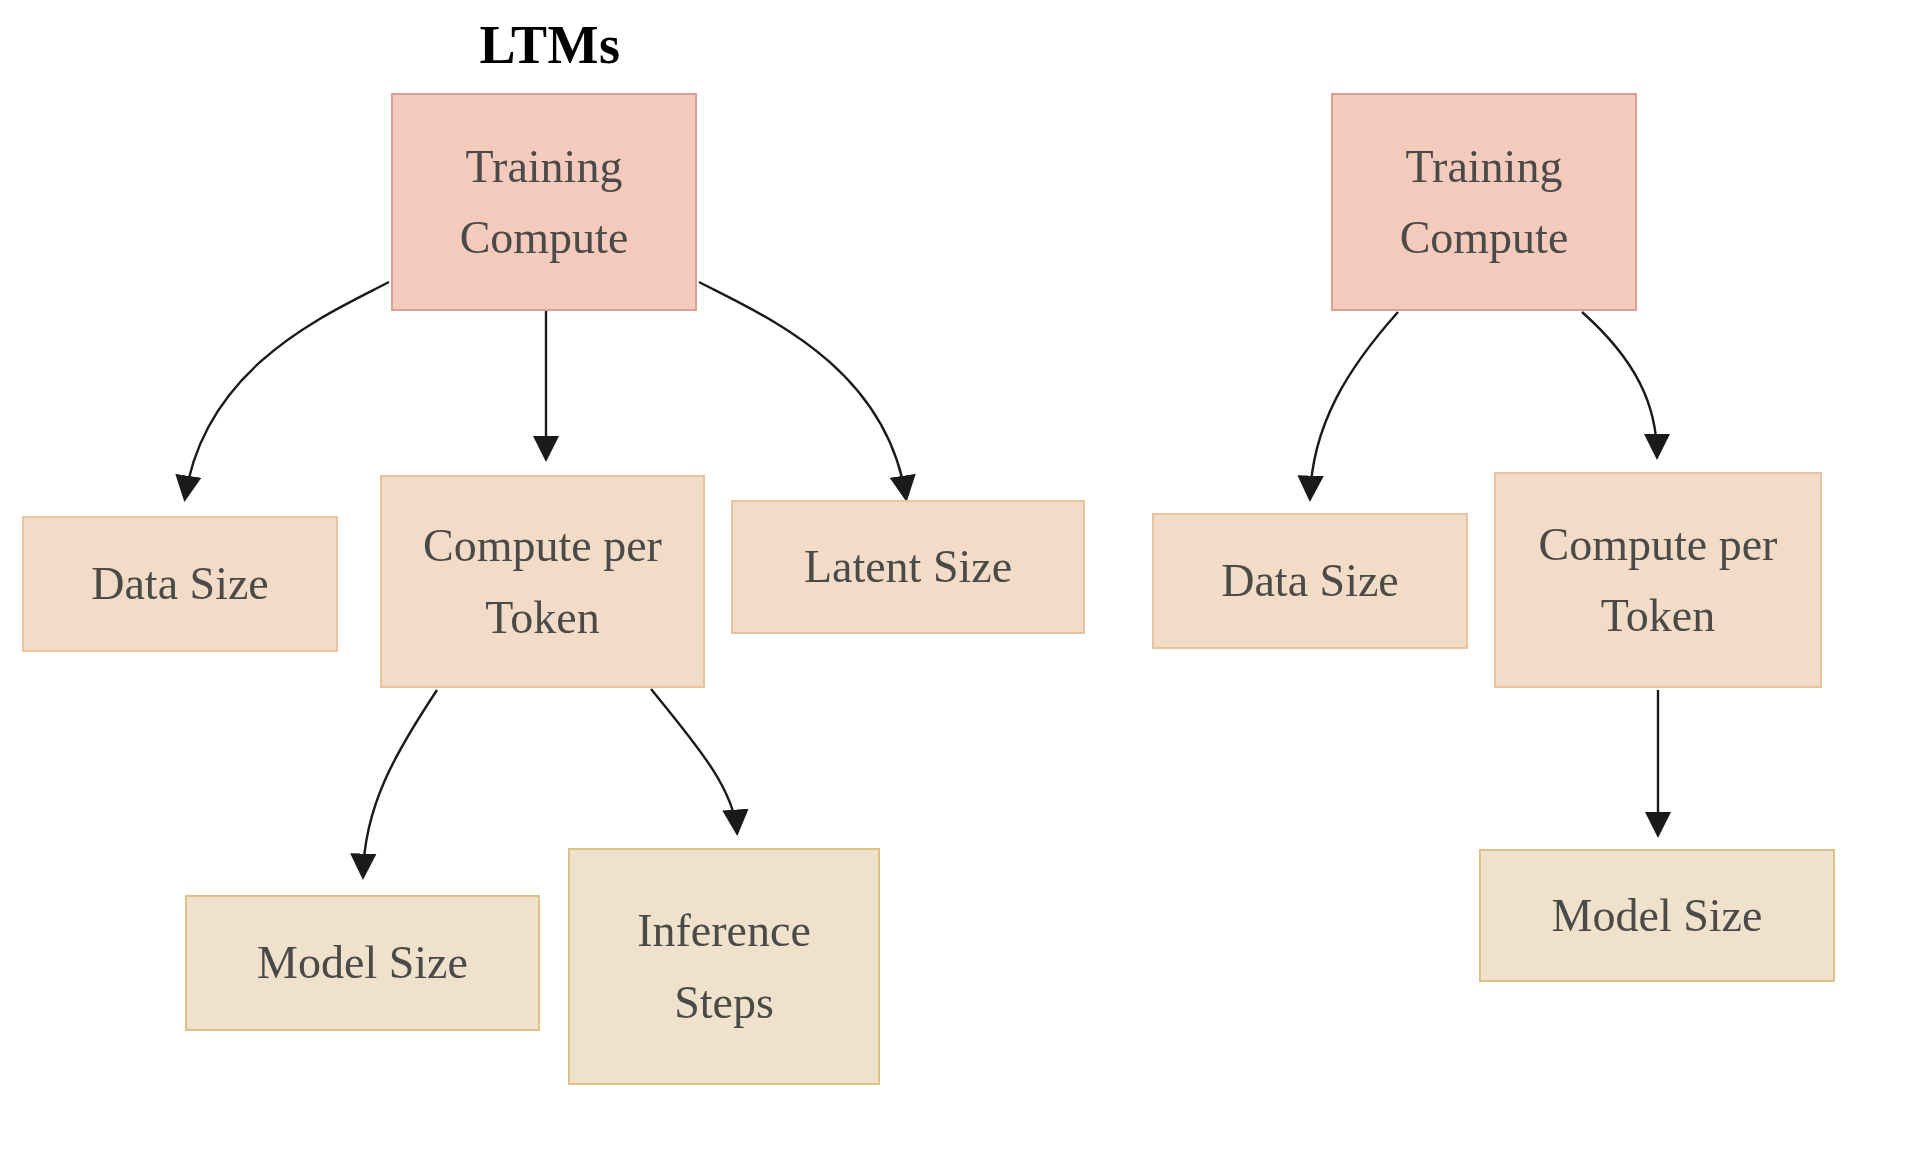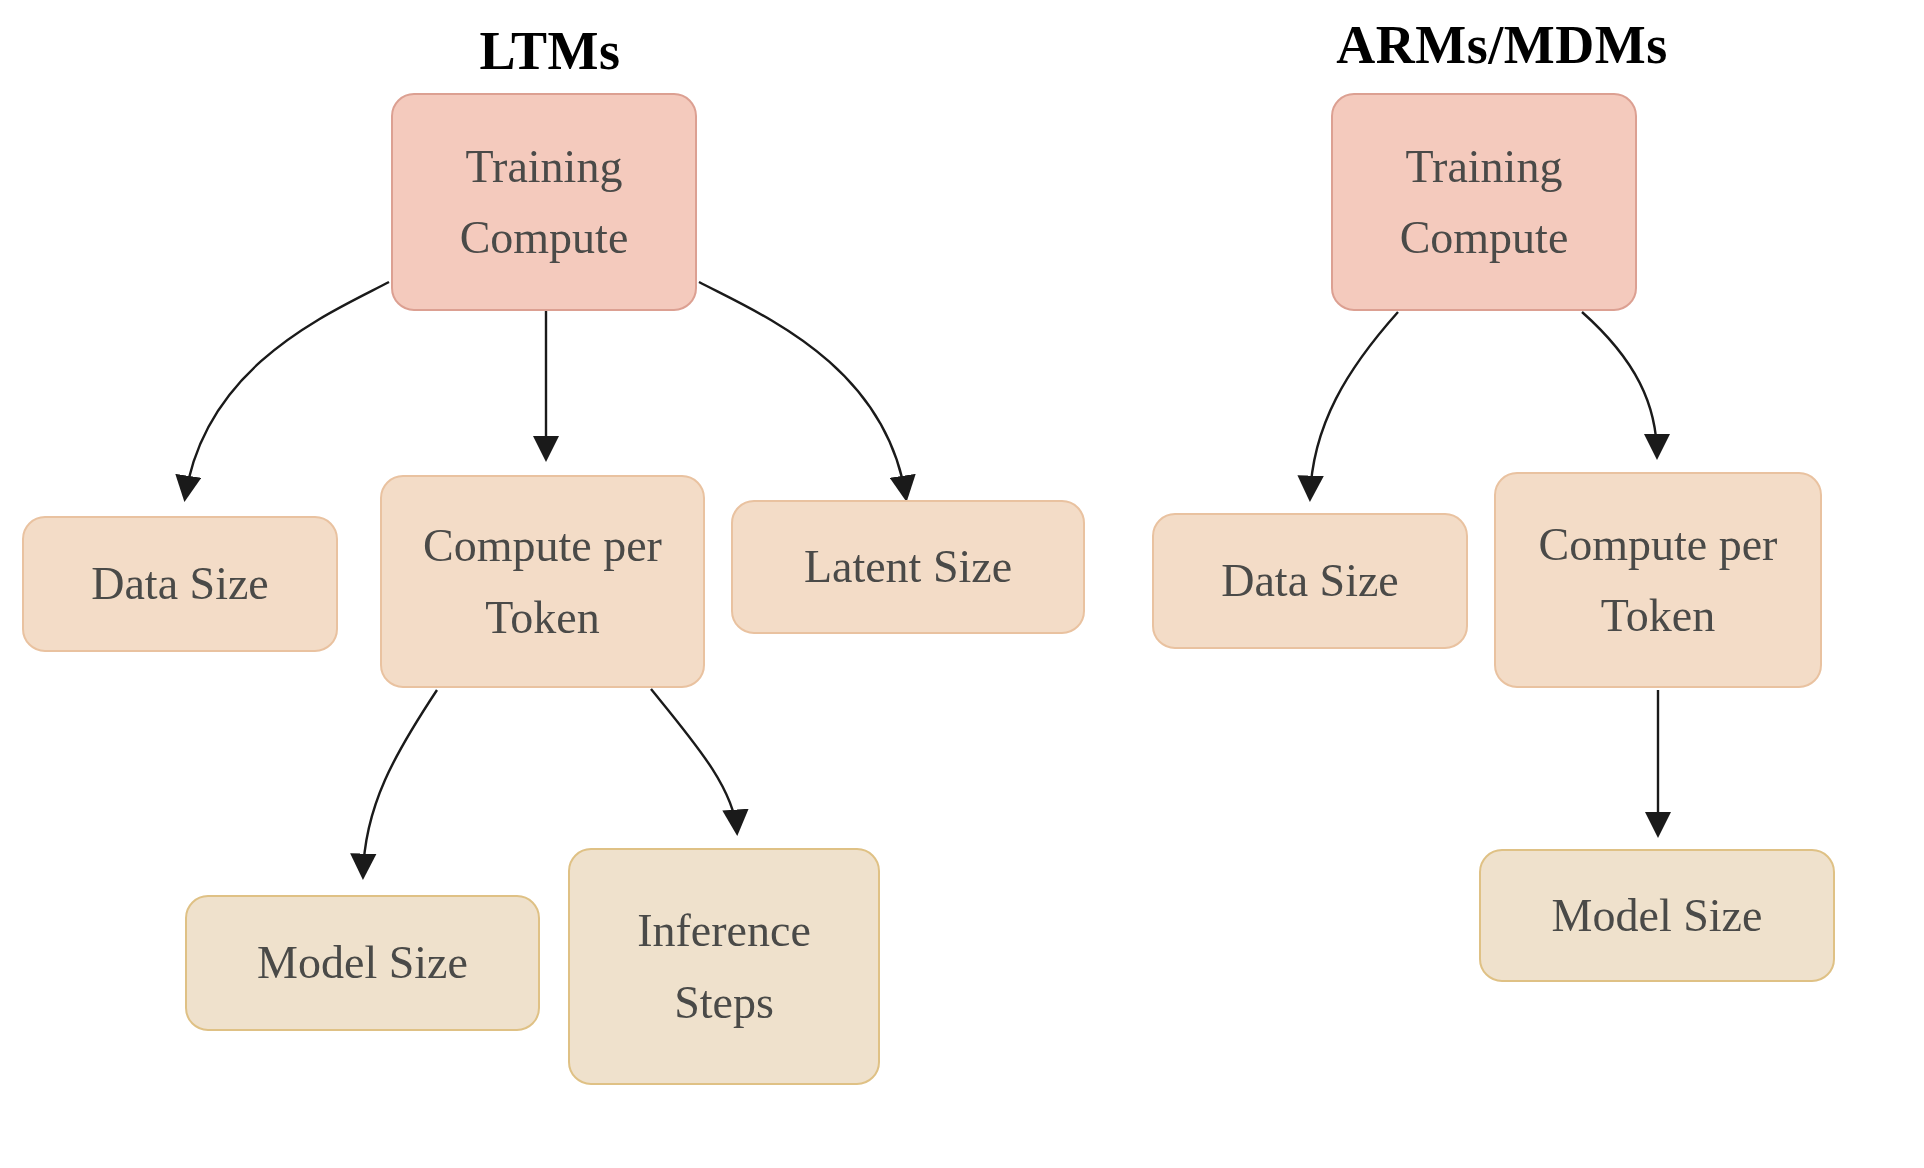--- a/index.html
+++ b/index.html
@@ -10,27 +10,26 @@
   }
   html,body{margin:0;padding:0;background:var(--background);}
   #canvas{
     position:relative; width:1924px; height:1168px; background:var(--background);
     font-family:"Liberation Serif","DejaVu Serif",serif; overflow:hidden;
   }
   .tree-title{
     position:absolute; width:440px; text-align:center;
     font-size:54px; font-weight:700; color:var(--title); letter-spacing:0.5px;
   }
-  #ltm-title{left:330px; top:20px;}
+  #ltm-title{left:330px; top:14px;}
   #arm-title{left:1282px; top:14px;}
   .node{
     position:absolute; display:flex; align-items:center; justify-content:center;
     text-align:center; color:var(--text); font-size:46px; line-height:1.55;
     box-sizing:border-box;
-    border-radius:23px;
   }
   .node.root{background:var(--root-fill); border:2.5px solid var(--root-border); padding:0 30px;}
   .node.mid {background:var(--mid-fill);  border:2.5px solid var(--mid-border);}
   .node.leaf{background:var(--leaf-fill); border:2.5px solid var(--leaf-border);}
   .wrap2{padding:0 30px;}
   .line1{padding:14px 8px;}
 
   .l-root  {left:391px;  top:93px;  width:306px; height:218px;}
   .l-data  {left:22px;   top:516px; width:316px; height:136px;}
   .l-cpt   {left:380px;  top:475px; width:325px; height:213px;}
@@ -62,21 +61,20 @@
     <path class="edge" d="M546,311 L546,458" marker-end="url(#ah)"></path>
     <path class="edge" d="M699,282 C760,314 886,365 906,498" marker-end="url(#ah)"></path>
     <path class="edge" d="M437,690 C396,752 364,806 363,876" marker-end="url(#ah)"></path>
     <path class="edge" d="M651,689 C694,742 734,788 737,832" marker-end="url(#ah)"></path>
     <path class="edge" d="M1398,312 C1348,368 1312,425 1310,498" marker-end="url(#ah)"></path>
     <path class="edge" d="M1582,312 C1636,360 1657,405 1657,456" marker-end="url(#ah)"></path>
     <path class="edge" d="M1658,690 L1658,834" marker-end="url(#ah)"></path>
   </svg>
 
   <div id="ltm-title" class="tree-title">LTMs</div>
-  <div id="arm-title" class="tree-title">ARMs/MDMs</div>
 
   <div class="node root l-root wrap2">Training Compute</div>
   <div class="node mid l-data line1">Data Size</div>
   <div class="node mid l-cpt wrap2">Compute per Token</div>
   <div class="node mid l-latent line1">Latent Size</div>
   <div class="node leaf l-model line1">Model Size</div>
   <div class="node leaf l-inf">Inference Steps</div>
 
   <div class="node root r-root wrap2">Training Compute</div>
   <div class="node mid r-data line1">Data Size</div>

